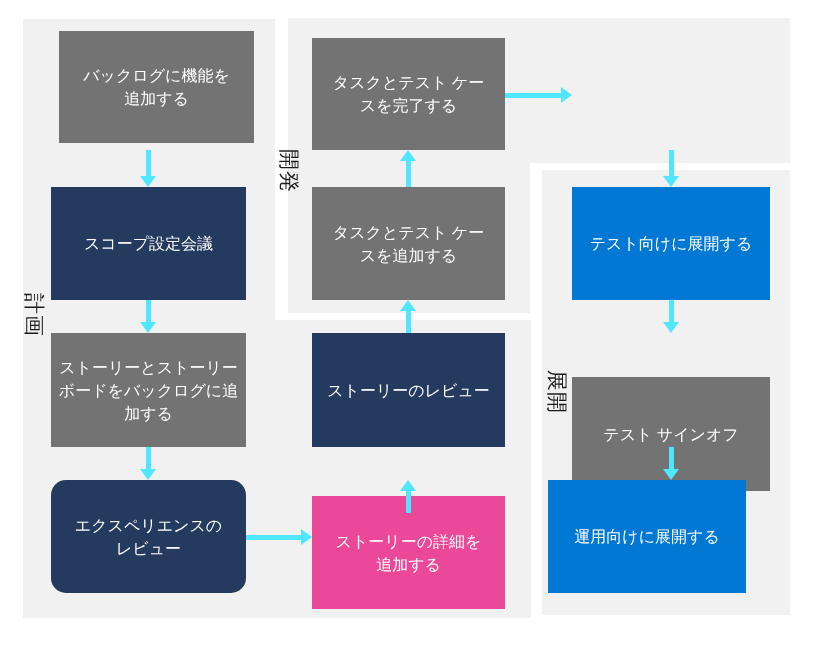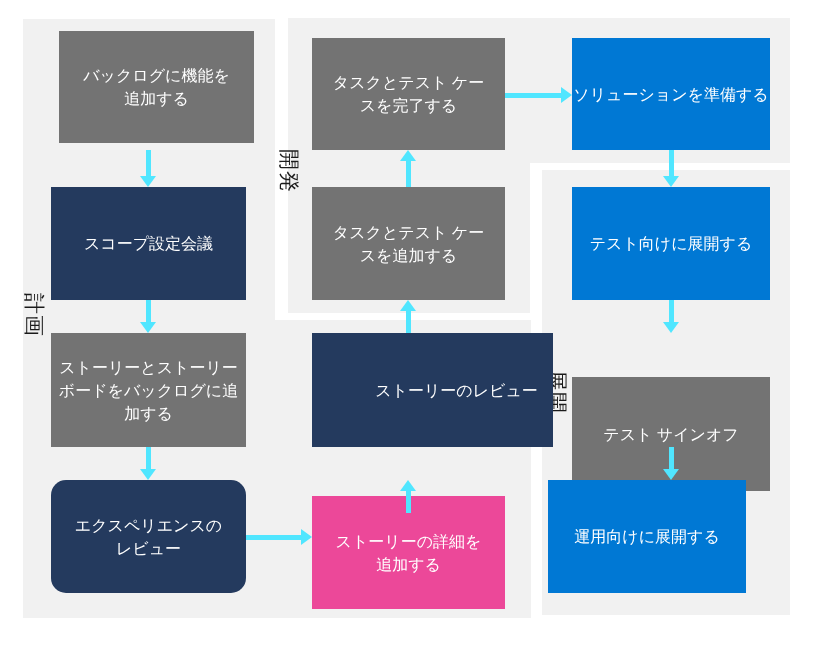--- a/index.html
+++ b/index.html
@@ -23,21 +23,21 @@
 
   
   .node{position:absolute;display:flex;align-items:center;justify-content:center;
         color:var(--boxtext,#ffffff);font-size:16px;line-height:23px;text-align:center;white-space:pre-line;}
   .n0{left:51px;top:31px;width:195px;height:112px;margin-left:8px;}
   .n1{left:51px;top:187px;width:195px;height:113px;}
   .n2{left:51px;top:333px;width:195px;height:114px;}
   .n3{left:51px;top:480px;width:195px;height:113px;}
   .n4{left:312px;top:38px;width:193px;height:112px;}
   .n5{left:312px;top:187px;width:193px;height:113px;}
-  .n6{left:312px;top:333px;width:193px;height:114px;padding-left:48px;}
+  .n6{left:312px;top:333px;width:193px;height:114px;}
   .n7{left:312px;top:480px;width:193px;height:113px;}
   .n8{left:572px;top:38px;width:198px;height:112px;}
   .n9{left:572px;top:187px;width:198px;height:113px;}
   .n10{left:572px;top:333px;width:198px;height:114px;margin-top:44px;}
   .n11{left:548px;top:480px;width:198px;height:113px;}
 
   
   .arr{position:absolute;}
   .arr-down{width:16px;}
   .arr-down::before{content:"";position:absolute;left:5.5px;top:0;width:5px;height:calc(100% - 10px);background:var(--arrow,#50e6ff);}
@@ -87,21 +87,20 @@
 加する</div>
   <div class="node n3" style="background: rgb(36, 58, 94); border-radius: 15px;">エクスペリエンスの
 レビュー</div>
   <div class="node n4" style="background: rgb(115, 115, 115);">タスクとテスト ケー
 スを完了する</div>
   <div class="node n5" style="background: rgb(115, 115, 115);">タスクとテスト ケー
 スを追加する</div>
   <div class="node n6" style="background: rgb(36, 58, 94);">ストーリーのレビュー</div>
   <div class="node n7" style="background: #ec4899; margin-top: 16px;">ストーリーの詳細を
 追加する</div>
-  <div class="node n8" style="background: rgb(0, 120, 212);">ソリューションを準備する</div>
   <div class="node n9" style="background: rgb(0, 120, 212);">テスト向けに展開する</div>
   <div class="node n10" style="background: rgb(115, 115, 115);">テスト サインオフ</div>
   <div class="node n11" style="background: rgb(0, 120, 212);">運用向けに展開する</div>
 
   <div class="arr arr-down a0"></div>
   <div class="arr arr-down a1"></div>
   <div class="arr arr-down a2"></div>
   <div class="arr arr-right a3"></div>
   <div class="arr arr-up a4"></div>
   <div class="arr arr-up a5"></div>

